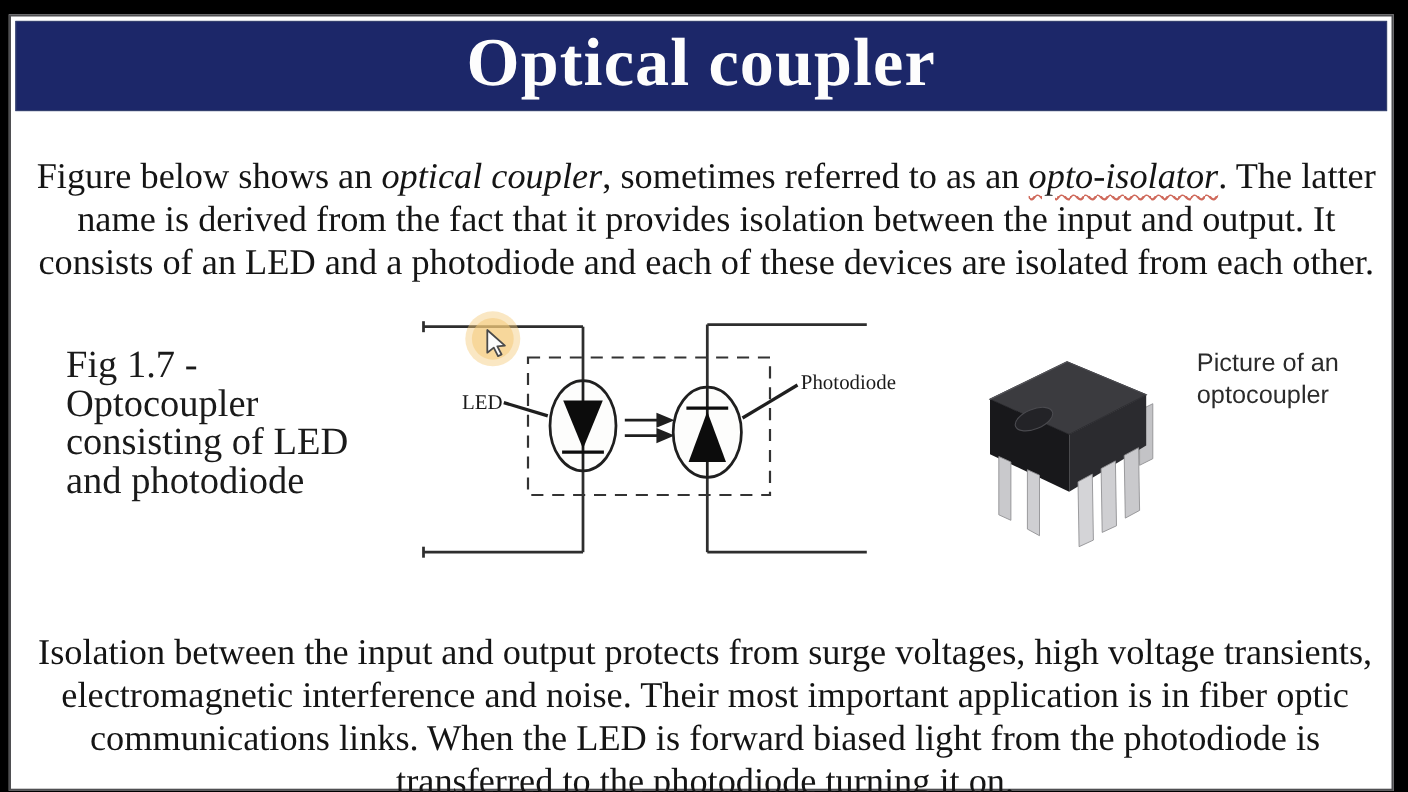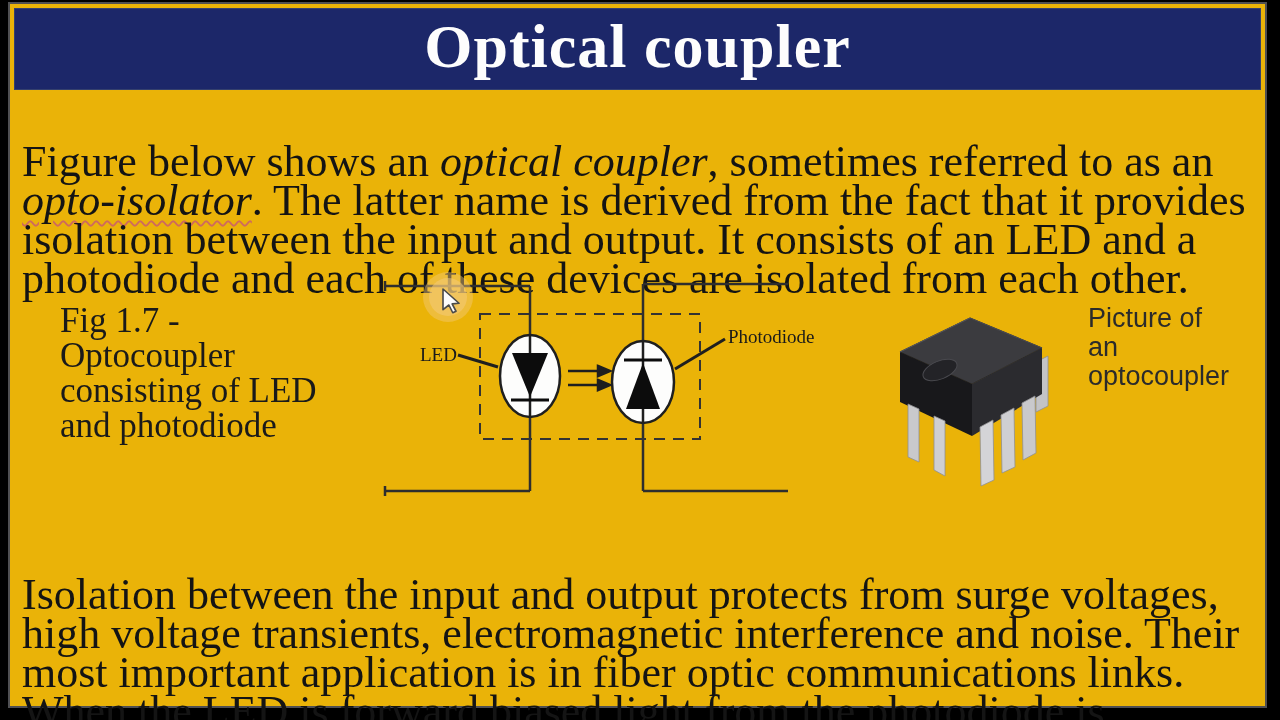--- a/index.html
+++ b/index.html
@@ -2,54 +2,55 @@
 <html><head>
 <meta charset="utf-8">
 <style>
   html,body{margin:0;padding:0;}
   body{
     width:1280px;height:720px;position:relative;background:#000;
     font-family:"Liberation Serif","DejaVu Serif",serif;
     overflow:hidden;
   }
   .slide{
-    position:absolute;left:8px;top:2px;width:1259px;height:706px;
-    background:#eab308;border:2px solid #4f4f52;box-sizing:border-box;
+    position:absolute;left:8px;top:13px;width:1259px;height:706px;
+    background:#ffffff;border:2px solid #4f4f52;box-sizing:border-box;
   }
   .title-bar{
     position:absolute;left:4px;top:4px;right:4px;height:82px;
     background:#1c2769;border:1px solid #34406e;box-sizing:border-box;
     display:flex;align-items:center;justify-content:center;
   }
   .title-bar h1{
     margin:0;color:#fdfdfd;font-size:62px;font-weight:bold;
     font-family:"Liberation Serif","DejaVu Serif",serif;
     letter-spacing:1px;line-height:1;padding-bottom:6px;
   }
   .para{
-    position:absolute;color:#141414;font-size:44px;line-height:39px;
+    position:absolute;color:#141414;font-size:33px;line-height:39px;
     letter-spacing:0px;
+    text-align:center;
   }
   .intro{left:12px;top:94px;width:1240px;}
   .bodytext{left:12px;top:527px;width:1238px;}
   .ital{font-style:italic;}
   .wavy{
     font-style:italic;
     text-decoration:underline wavy #cf6a5c;
     text-decoration-thickness:1.5px;
     text-underline-offset:5px;
   }
   .fig-caption{
     position:absolute;left:50px;top:299px;width:292px;
     color:#1a1a1a;font-size:35px;line-height:35px;
   }
   .pic-caption{
     position:absolute;left:1078px;top:300px;width:150px;
     font-family:"Liberation Sans","DejaVu Sans",sans-serif;
-    color:#2b2b2b;font-size:27px;line-height:29px;
+    color:#2b2b2b;font-size:23px;line-height:29px;
   }
   svg text{font-family:"Liberation Serif","DejaVu Serif",serif;}
   .diagram{position:absolute;left:360px;top:255px;}
   .chip{position:absolute;left:860px;top:300px;}
 </style>
 </head>
 <body>
 
 <div class="slide">
 

